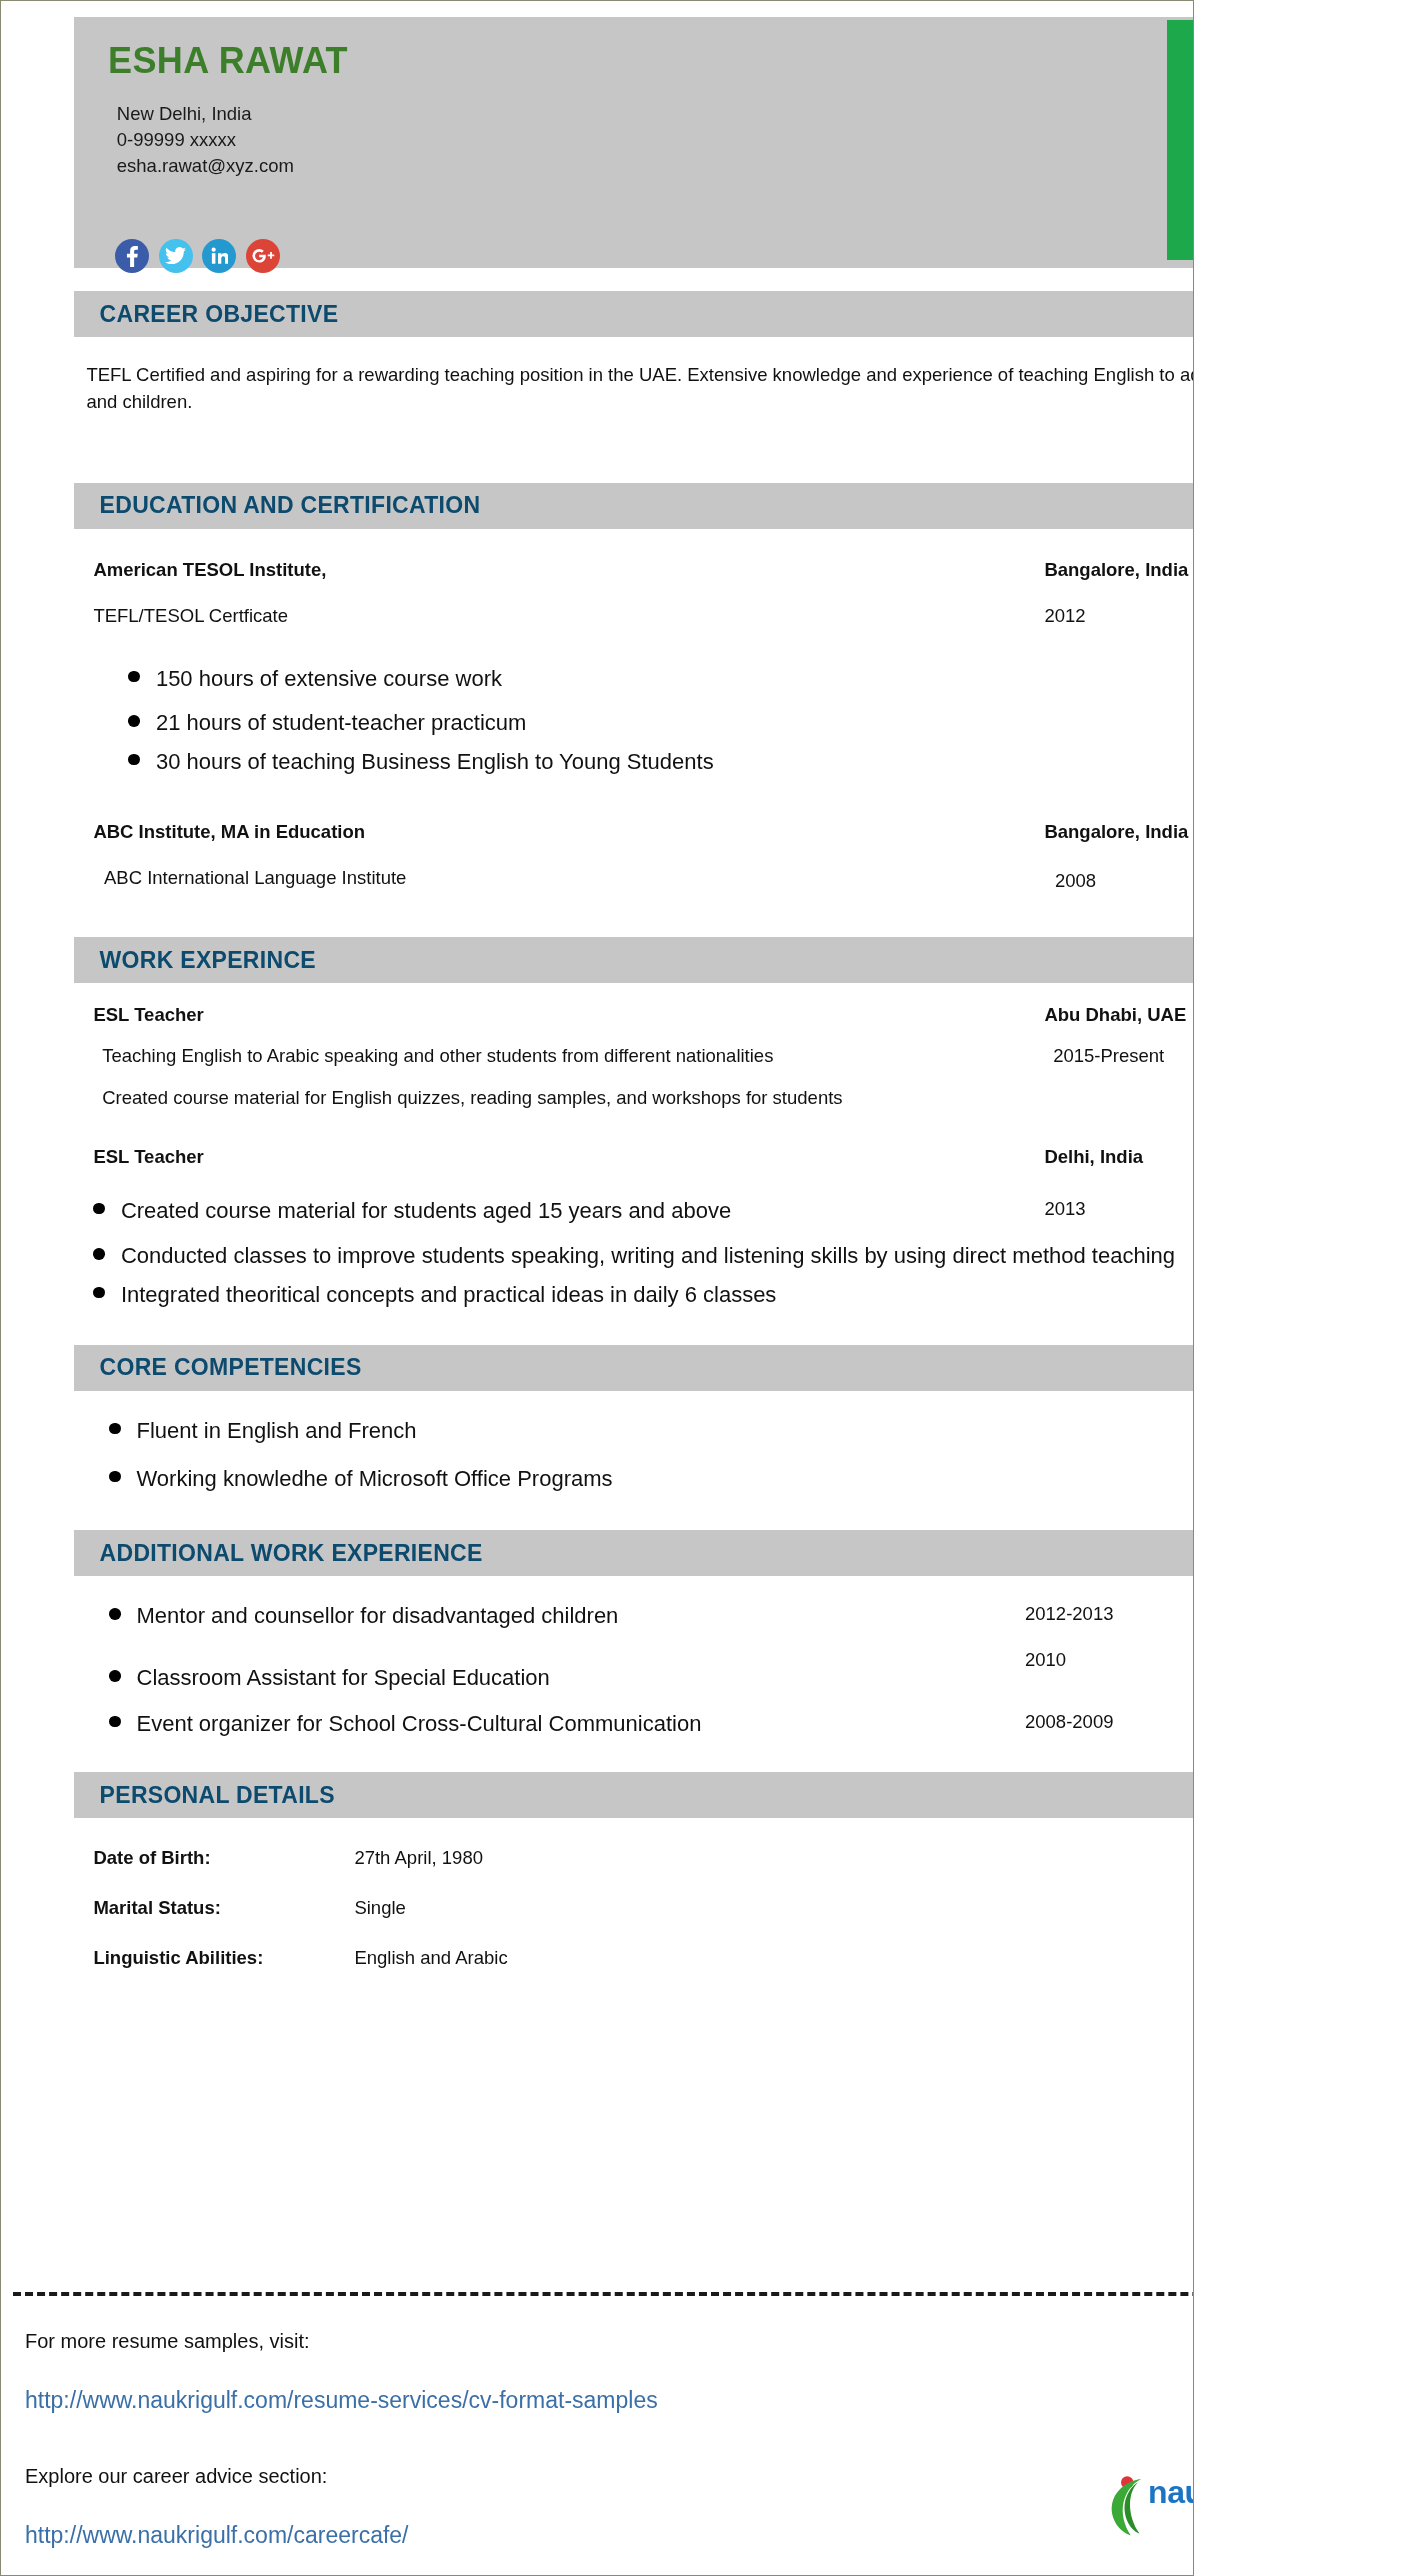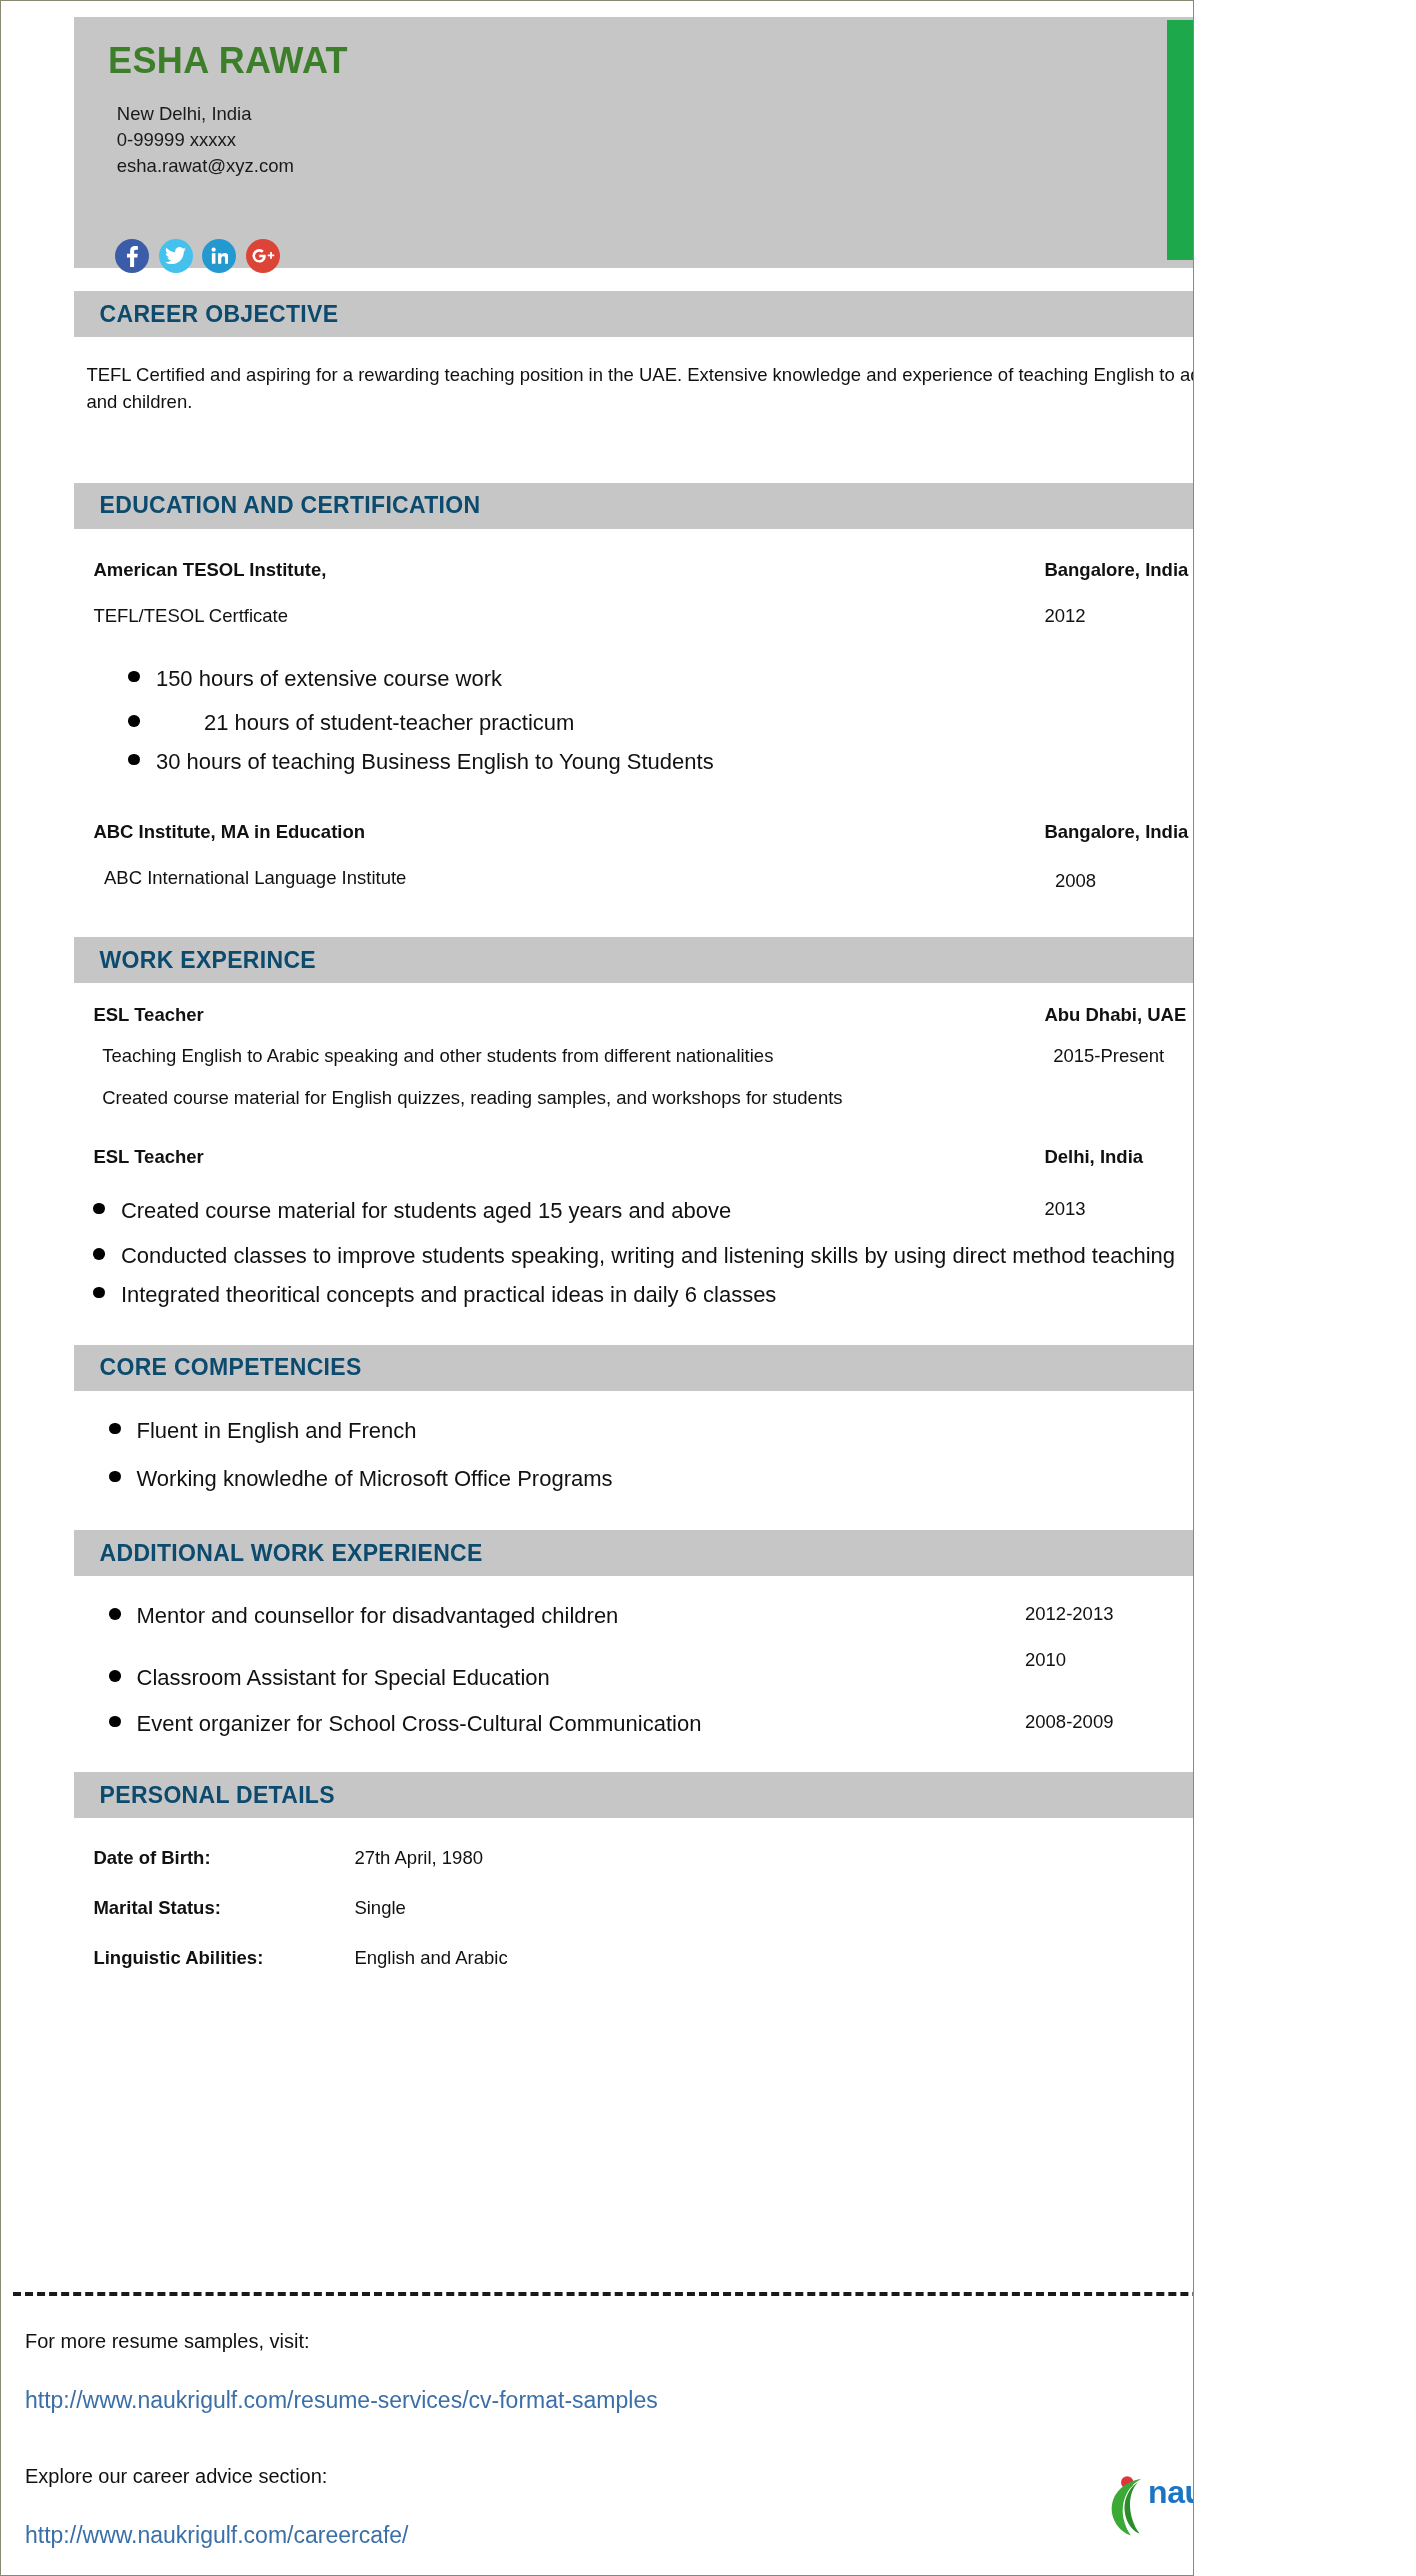--- a/index.html
+++ b/index.html
@@ -241,21 +241,21 @@
         <div class="col-main"><span class="txt">TEFL/TESOL Certficate</span></div>
         <div class="col-side"><span class="txt">2012</span></div>
       </div>
 
       <div style="height:34px"></div>
       <div style="padding-left:35px;">
         <div class="bullet-row" style="margin-bottom:15px;">
           <span class="dot"></span>
           <span class="btext">150 hours of extensive course work</span>
         </div>
-        <div class="bullet-row" style="margin-bottom:8.8px;gap:48px;">
+        <div class="bullet-row" style="margin-bottom:8.8px;">
           <span class="dot"></span>
           <span class="btext">21 hours of student-teacher practicum</span>
         </div>
         <div class="bullet-row">
           <span class="dot"></span>
           <span class="btext">30 hours of teaching Business English to Young Students</span>
         </div>
       </div>
 
       <div style="height:42px"></div>

